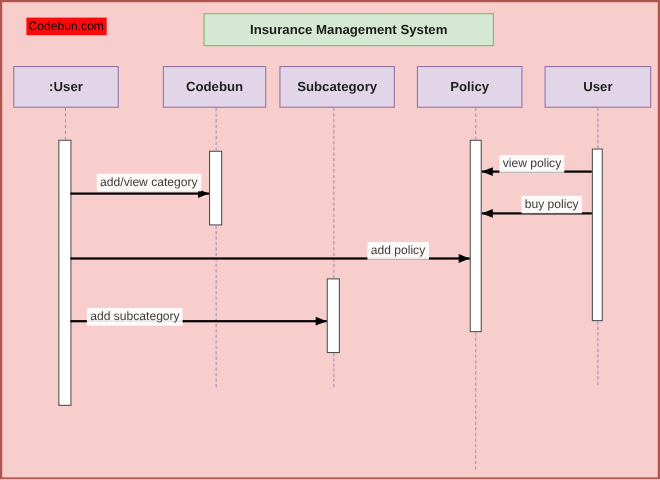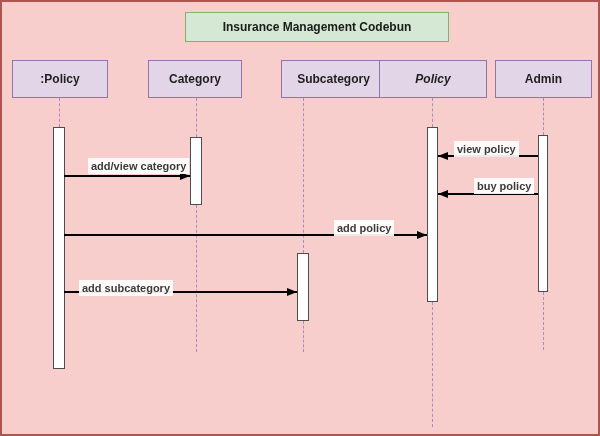--- a/index.html
+++ b/index.html
@@ -82,56 +82,56 @@
   .msg-arrow.right { border-left: 10px solid var(--message-line, #000000); }
   .msg-arrow.left  { border-right: 10px solid var(--message-line, #000000); }
   .msg-label {
     position: absolute;
     background: rgba(255,255,255,0.92);
     color: var(--message-text, #3b3b3b);
     font-size: 11px;
     line-height: 14px;
     padding: 1px 3px;
     white-space: nowrap;
-    font-weight: bold;
   }
 </style>
 </head>
 <body>
 
 <div id="canvas" style="--canvas-bg: #f8cecc; --canvas-border: #b05450; --actor-fill: #e1d5e7; --actor-border: #9673a6; --title-fill: #d5e8d4; --title-border: #82b366; --watermark-bg: #fb0b0b; --watermark-text: #120000; --lifeline: #a88cc0; --activation-fill: #ffffff; --activation-border: #4d4d4d; --message-line: #000000; --message-text: #3b3b3b;">
+  <div class="watermark">Codebun.com</div>
   <div class="title-box">
-    <span>Insurance Management Codebun</span>
+    <span>Insurance Management System</span>
   </div>
   <div id="layer-lifelines">
       <div class="lifeline" style="left: 57px; top: 96px; height: 29px;"></div>
       <div class="lifeline" style="left: 194px; top: 96px; height: 39px;"></div>
       <div class="lifeline" style="left: 194px; top: 203px; height: 147px;"></div>
       <div class="lifeline" style="left: 301px; top: 96px; height: 155px;"></div>
       <div class="lifeline" style="left: 301px; top: 319px; height: 31px;"></div>
       <div class="lifeline" style="left: 430px; top: 96px; height: 29px;"></div>
       <div class="lifeline" style="left: 430px; top: 300px; height: 125px;"></div>
       <div class="lifeline" style="left: 541px; top: 96px; height: 37px;"></div>
       <div class="lifeline" style="left: 541px; top: 290px; height: 58px;"></div>
     </div>
   <div id="layer-actors">
       <div class="actor-box" style="left: 10px; top: 58px; width: 96px; height: 38px;">
-        <span>:Policy</span>
+        <span>:User</span>
       </div>
       <div class="actor-box" style="left: 146px; top: 58px; width: 94px; height: 38px;">
-        <span>Category</span>
+        <span>Codebun</span>
       </div>
-      <div class="actor-box" style="left: 252px; top: 58px; width: 105px; height: 38px; margin-left: 27px;">
+      <div class="actor-box" style="left: 252px; top: 58px; width: 105px; height: 38px;">
         <span>Subcategory</span>
       </div>
-      <div class="actor-box" style="left: 377px; top: 58px; width: 108px; height: 38px; font-style: italic;">
+      <div class="actor-box" style="left: 377px; top: 58px; width: 96px; height: 38px;">
         <span>Policy</span>
       </div>
       <div class="actor-box" style="left: 493px; top: 58px; width: 97px; height: 38px;">
-        <span>Admin</span>
+        <span>User</span>
       </div>
     </div>
   <div id="layer-activations">
       <div class="activation-bar" style="left: 51px; top: 125px; width: 12px; height: 242px;"></div>
       <div class="activation-bar" style="left: 188px; top: 135px; width: 12px; height: 68px;"></div>
       <div class="activation-bar" style="left: 295px; top: 251px; width: 12px; height: 68px;"></div>
       <div class="activation-bar" style="left: 425px; top: 125px; width: 11px; height: 175px;"></div>
       <div class="activation-bar" style="left: 536px; top: 133px; width: 10px; height: 157px;"></div>
     </div>
   <div id="layer-messages">

